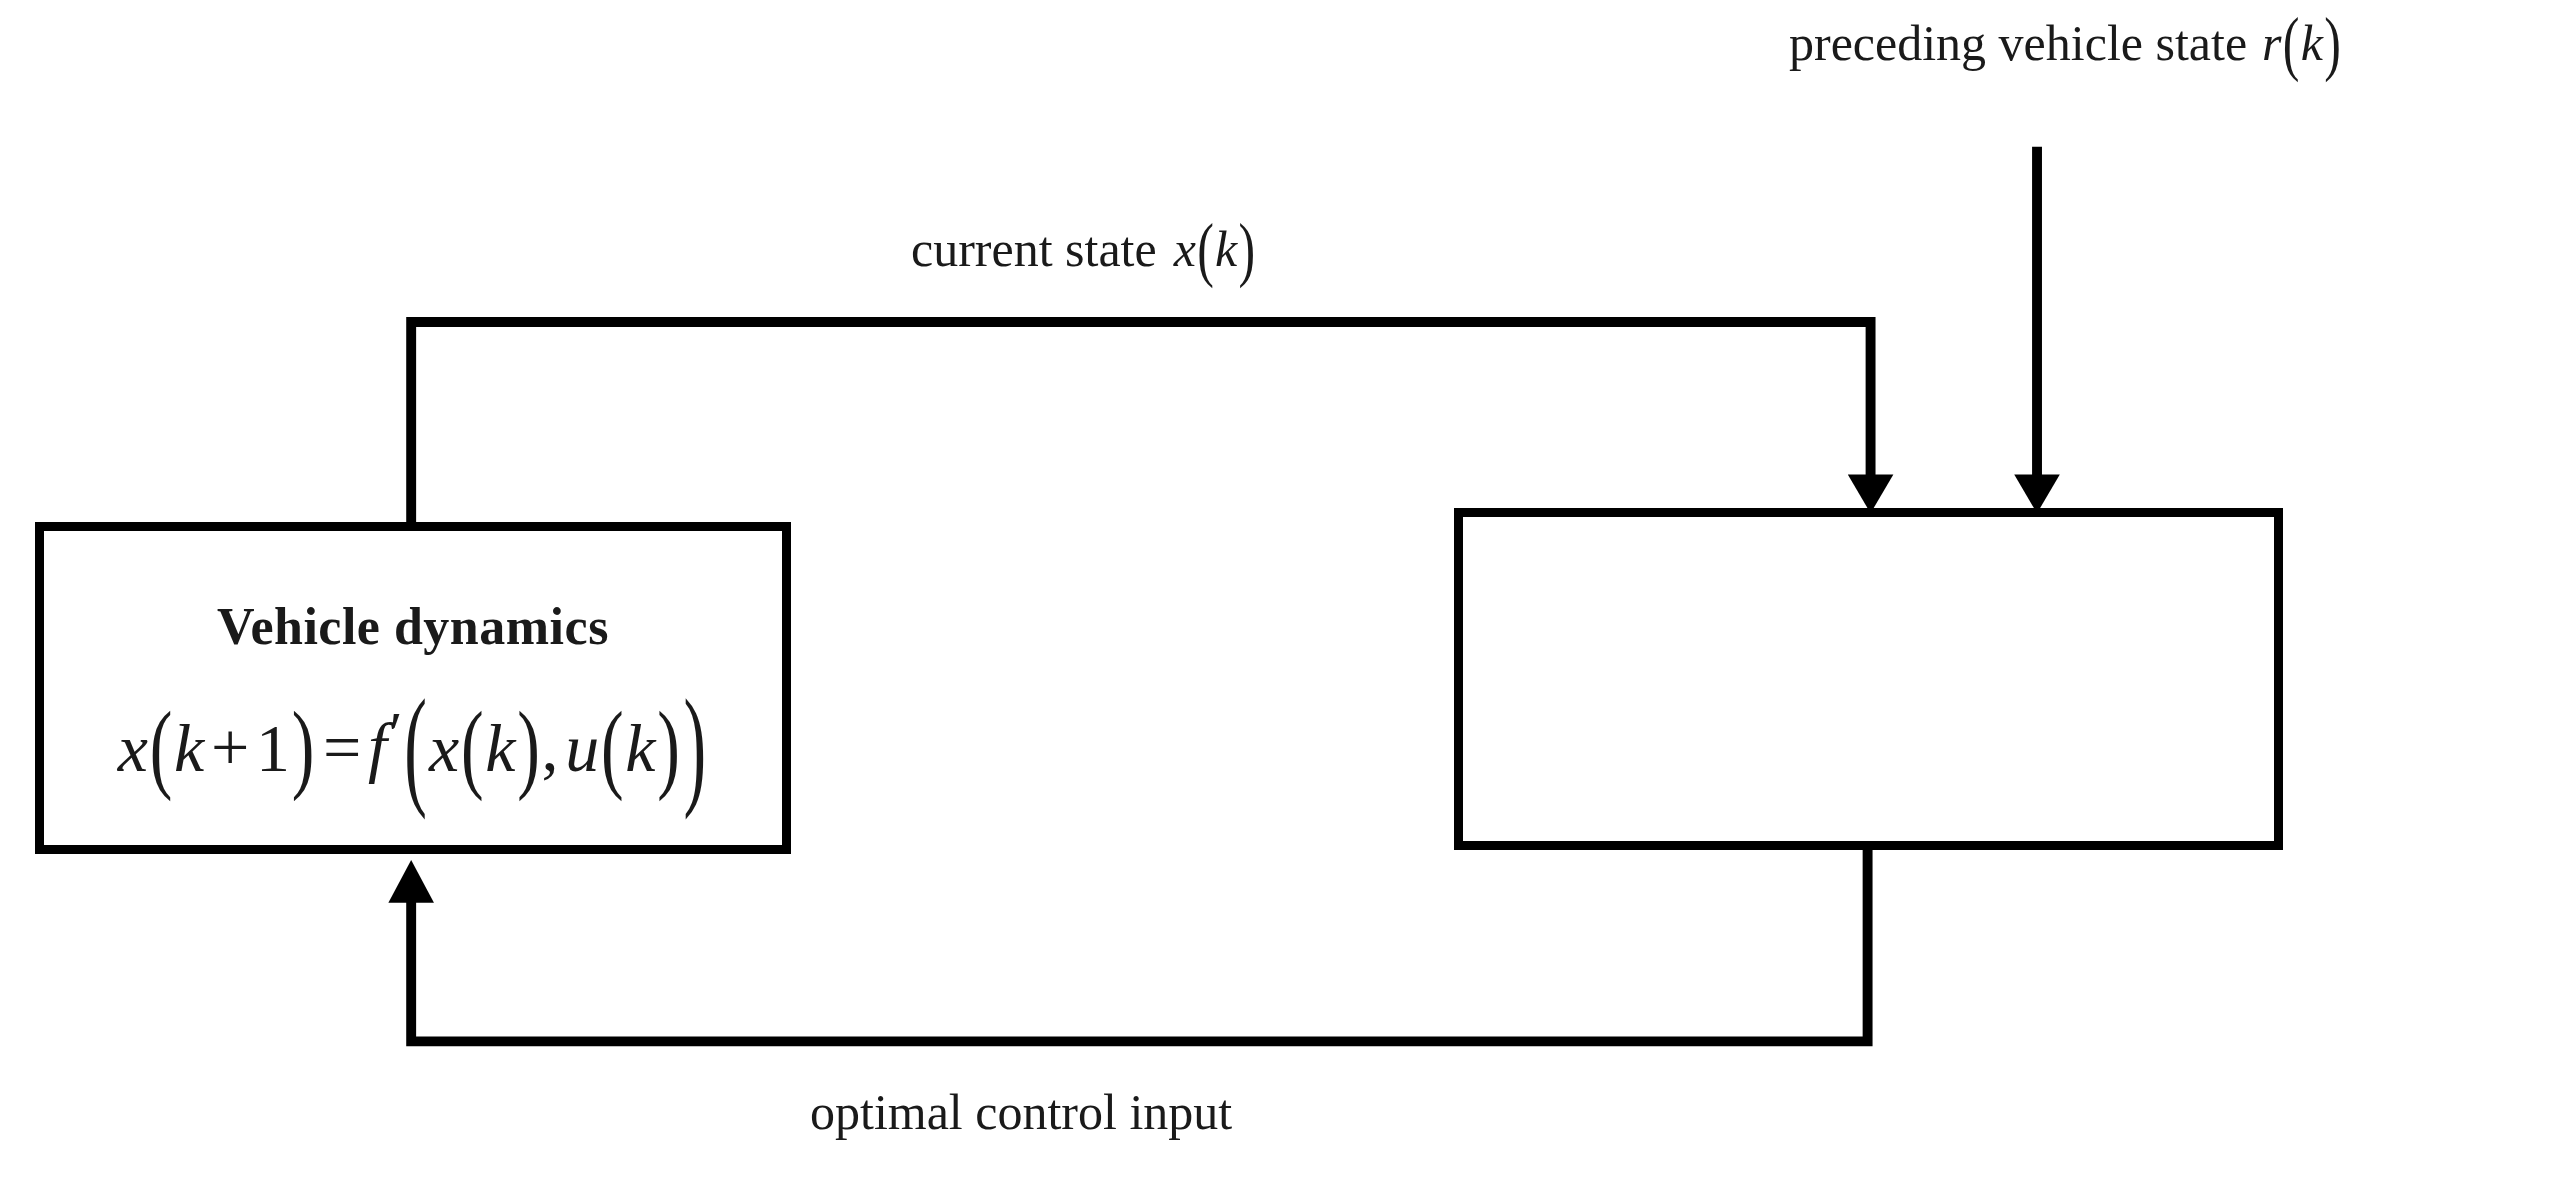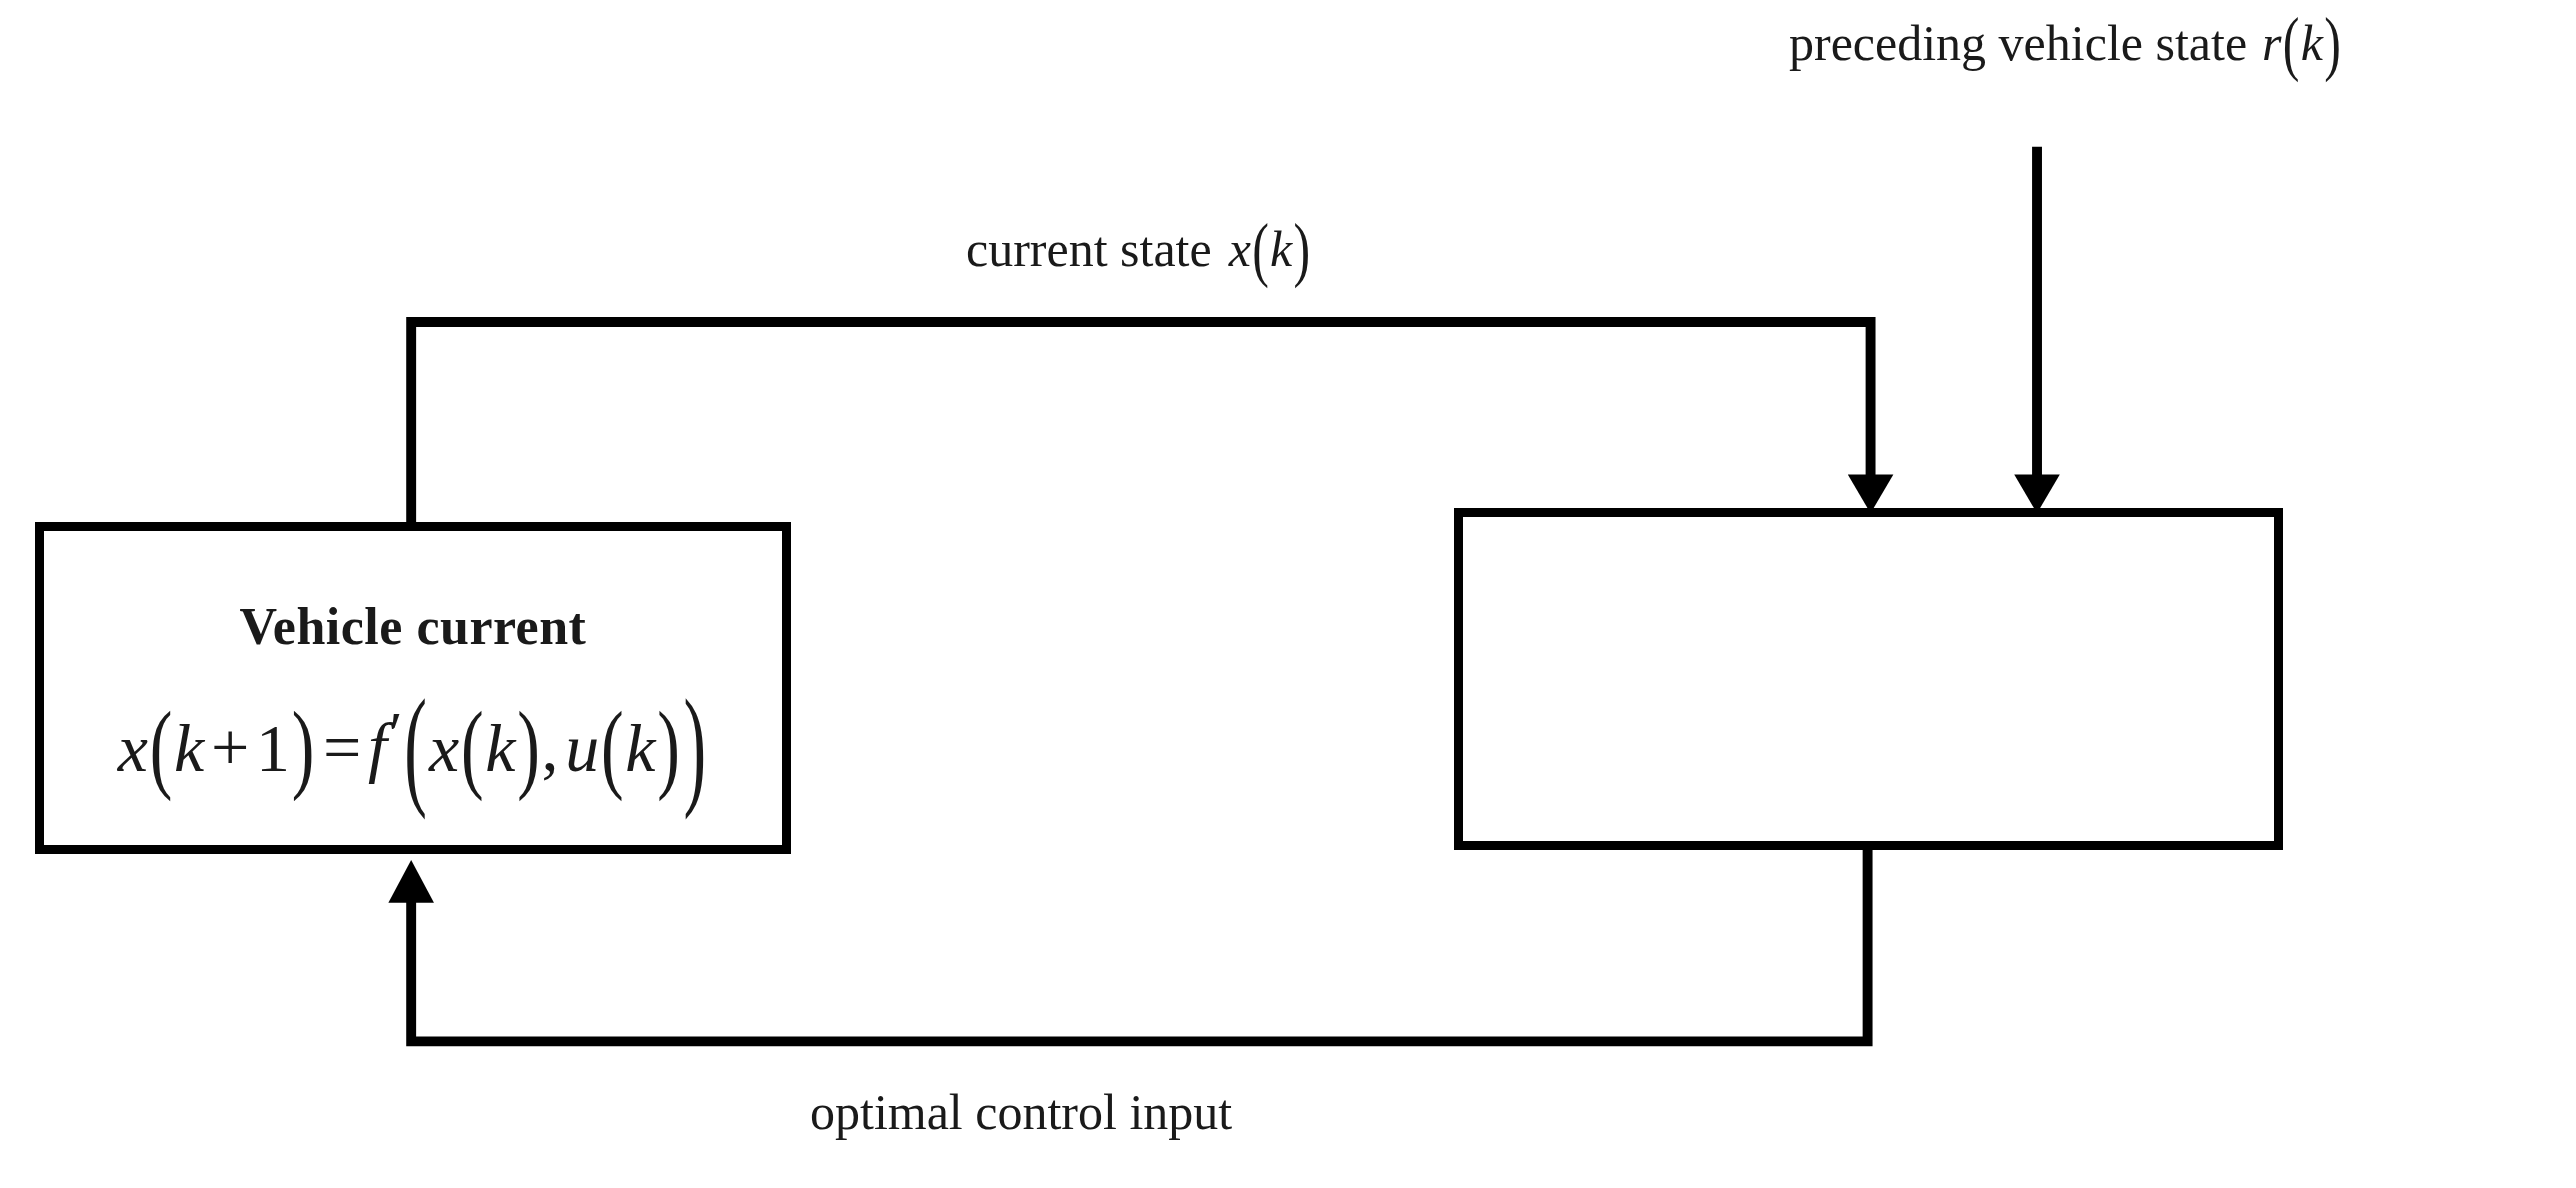--- a/index.html
+++ b/index.html
@@ -107,21 +107,21 @@
     position: absolute;
     font-size: 50px;
     line-height: 1;
     white-space: nowrap;
   }
   #label-preceding {
     left: 1789px;
     top: 18px;
   }
   #label-current {
-    left: 966px;
+    left: 911px;
     top: 224px;
   }
   #label-optimal {
     left: 810px;
     top: 1087px;
   }
 </style>
 </head>
 <body>
 
@@ -139,21 +139,21 @@
       <polygon points="1865,479 1911,479 1888,518" fill="#000000"></polygon>
     </g>
 
     <g>
       <path d="M 1885 853 L 1885 1051 L 415 1051 L 415 893" stroke="#000000" stroke-width="10" fill="none" stroke-linecap="square" stroke-linejoin="miter"></path>
       <polygon points="392,911 438,911 415,868" fill="#000000"></polygon>
     </g>
   </svg>
 
   <div class="block" id="vehicle-block">
-    <div class="block-title">Vehicle current</div>
+    <div class="block-title">Vehicle dynamics</div>
 
     <div class="block-formula">
       <span class="mi">x</span><span class="paren">(</span><span class="mi">k</span><span class="mo">+</span><span class="mn">1</span><span class="paren">)</span><span class="mo">=</span><span class="fsym">f</span><span class="prime">′</span><span class="paren-big">(</span><span class="mi">x</span><span class="paren">(</span><span class="mi">k</span><span class="paren">)</span><span class="comma">,</span><span class="mi">u</span><span class="paren">(</span><span class="mi">k</span><span class="paren">)</span><span class="paren-big">)</span>
     </div>
   </div>
 
   <div class="block" id="mpc-block">
 
   </div>
 

